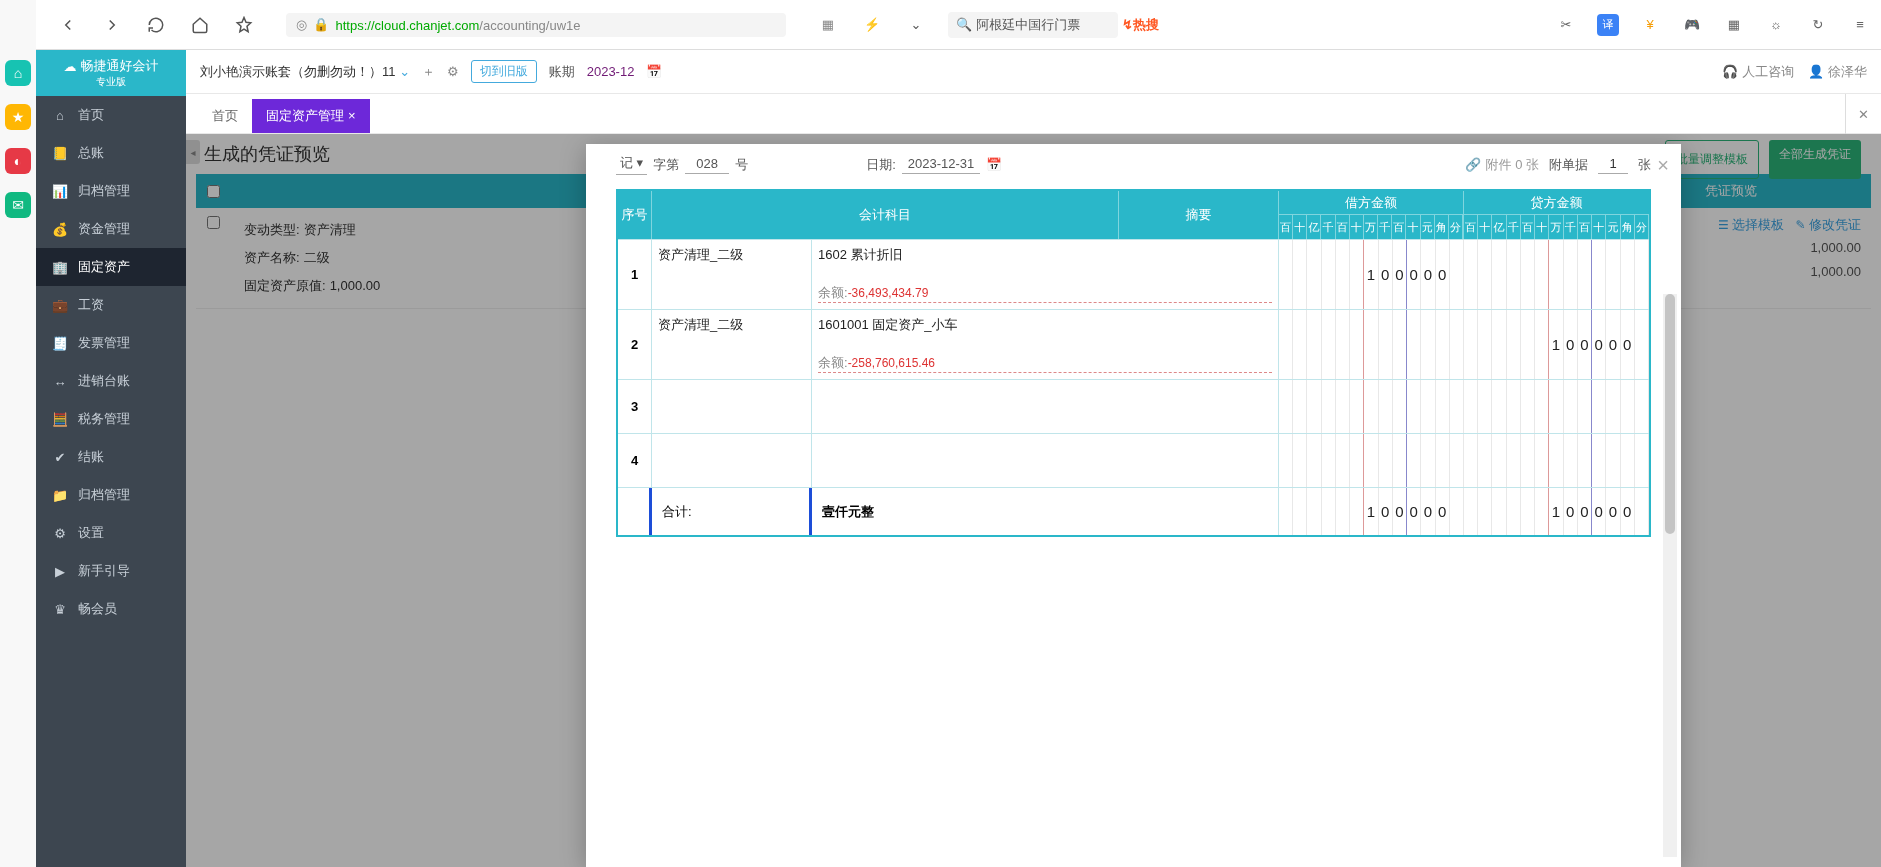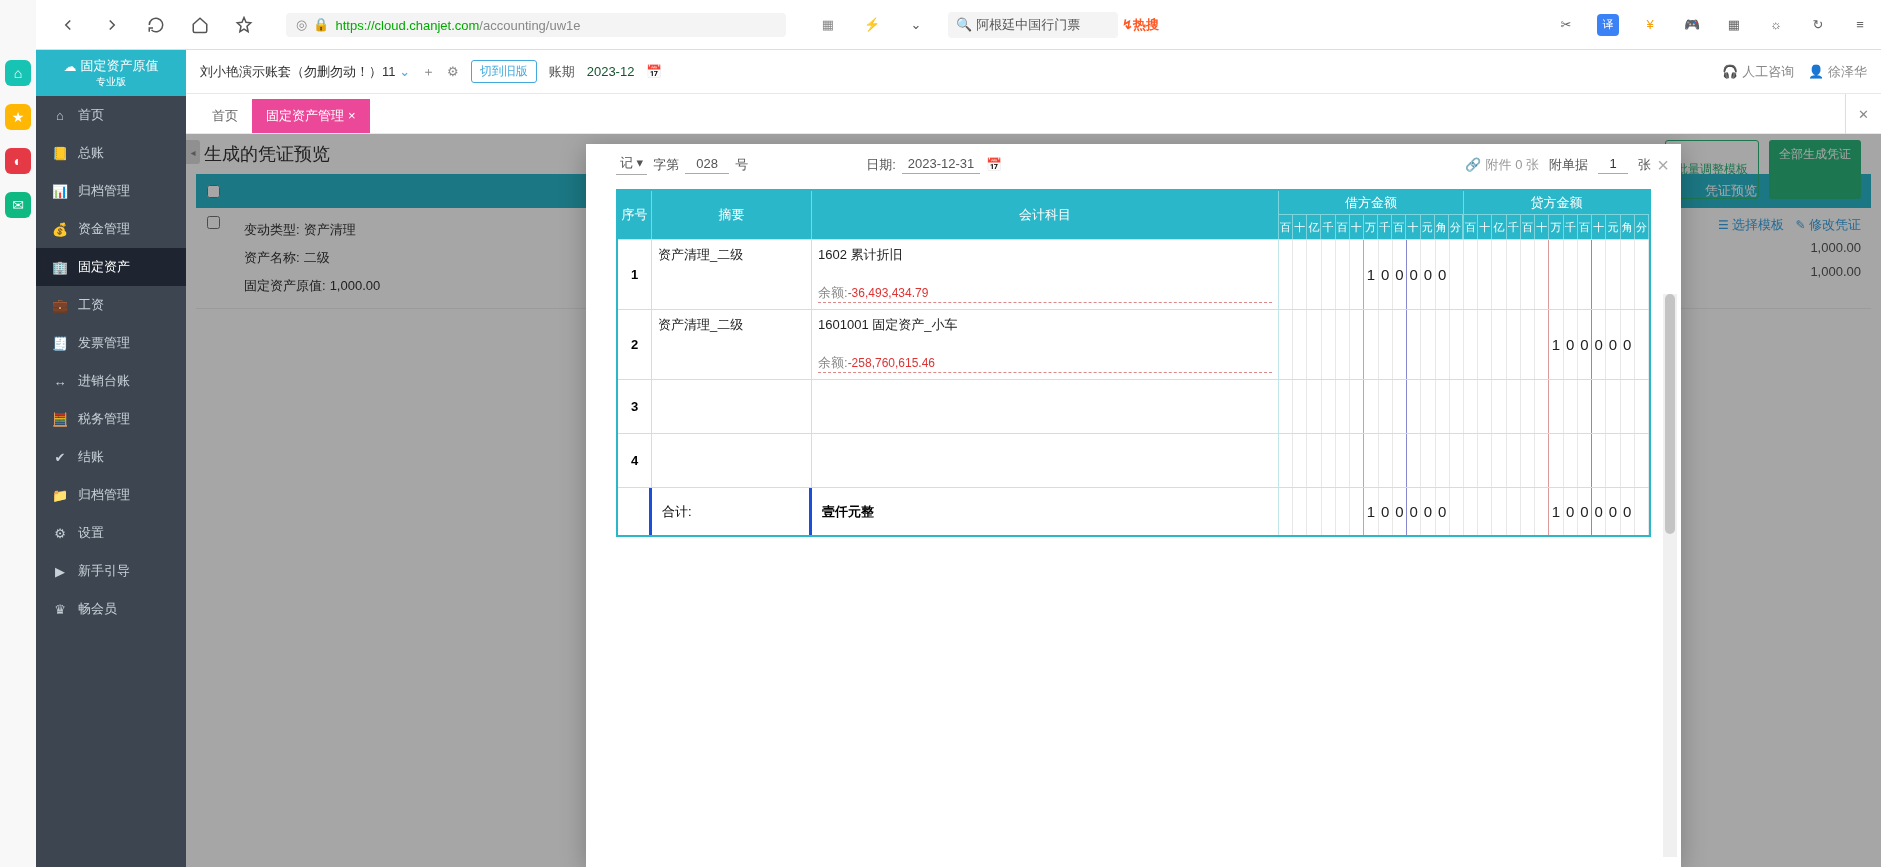--- a/index.html
+++ b/index.html
@@ -23,30 +23,30 @@
 .side-item.active{background:#1e2530;color:#fff}
 .side-ic{width:16px;height:16px;display:inline-flex;align-items:center;justify-content:center}
 .main{flex:1;background:#fff;display:flex;flex-direction:column;position:relative}
 .topbar{height:44px;border-bottom:1px solid #e8e8e8;display:flex;align-items:center;padding:0 14px;gap:12px;color:#555}
 .topbar .sel{color:#333}
 .topbar .chev{color:#44aadd}
 .old-btn{border:1px solid #44aadd;color:#44aadd;padding:2px 8px;border-radius:3px;font-size:12px;cursor:pointer}
 .topbar .right{margin-left:auto;display:flex;align-items:flex-end;gap:14px}
 .tabbar{height:40px;display:flex;align-items:flex-end;padding-left:12px;border-bottom:1px solid #e8e8e8;position:relative}
 .tab{padding:8px 14px;color:#666;cursor:pointer;font-size:13px}
-.tab.active{background:#ec4899;color:#fff}
+.tab.active{background:#6d28d9;color:#fff}
 .tab .x{margin-left:4px}
 .closebar{position:absolute;right:0;top:0;height:40px;width:36px;border-left:1px solid #ddd;display:flex;align-items:center;justify-content:center;color:#888}
 .content{flex:1;position:relative;background:#fff;overflow:hidden}
 .overlay{position:absolute;inset:0;background:rgba(0,0,0,.35)}
 .page-behind{position:absolute;inset:0;padding:0}
 .collapse-btn{position:absolute;left:0;top:6px;width:14px;height:24px;background:#ddd;color:#888;display:flex;align-items:center;justify-content:center;border-radius:0 3px 3px 0;font-size:10px}
 .pg-title{font-size:18px;padding:8px 18px;color:#333}
 .btns-row{position:absolute;right:20px;top:6px;display:flex;gap:10px}
-.btn-o{border:1px solid #2cb67a;color:#2cb67a;padding:20px 10px;border-radius:3px;font-size:12px;cursor:pointer}
+.btn-o{border:1px solid #2cb67a;color:#2cb67a;padding:10px 10px;border-radius:3px;font-size:12px;cursor:pointer}
 .btn-g{background:#2cb67a;color:#fff;padding:6px 10px;border-radius:3px;font-size:12px;cursor:pointer}
 .thead-row{display:flex;height:34px;margin:0 10px}
 .thead-row .c1{flex:1;background:#2ab7c9;color:#fff;display:flex;align-items:center;justify-content:center;border-right:2px solid #fff}
 .thead-row .c2{width:280px;background:#2ab7c9;color:#fff;display:flex;align-items:center;justify-content:center}
 .thead-row .ck{width:34px;display:flex;align-items:center;justify-content:center;background:#2ab7c9}
 .thead-row input{accent-color:#fff}
 .data-row{display:flex;margin:0 10px;border-bottom:1px solid #eee}
 .data-row .ck{width:34px;display:flex;align-items:flex-start;justify-content:center;padding-top:8px}
 .data-row .info{flex:1;padding:8px 10px;color:#666;font-size:13px;line-height:28px}
 .data-row .info span{color:#333;margin-left:4px}
@@ -156,21 +156,21 @@
     <div class="tb-ic">≡</div>
   </div>
 </div>
 
 <div class="app">
 
   <div class="sidebar">
     <div class="logo">
       <div style="display:flex;align-items:center;gap:4px">
           <span>☁</span>
-          <span>固定资产原值</span>
+          <span>畅捷通好会计</span>
         </div>
       <div style="font-size:10px">专业版</div>
     </div>
     <div id="side-items">
         <div class="side-item">
           <span class="side-ic">⌂</span>
           <span>首页</span>
         </div>
         <div class="side-item">
           <span class="side-ic">📒</span>
@@ -227,21 +227,21 @@
       </div>
   </div>
 
   <div class="main">
     <div class="topbar">
       <span class="sel"><span>刘小艳演示账套（勿删勿动！）11</span> <span class="chev">⌄</span></span>
       <span style="color:#888">＋</span>
       <span style="color:#888">⚙</span>
       <span class="old-btn">切到旧版</span>
       <span>账期</span>
-      <span style="color:#14532d">2023-12</span>
+      <span style="color:#701a75">2023-12</span>
       <span style="color:#44aadd">📅</span>
       <div class="right">
         <span style="color:#888">🎧 <span>人工咨询</span></span>
         <span style="color:#888">👤 <span>徐泽华</span></span>
       </div>
     </div>
 
     <div class="tabbar">
       <div class="tab">首页</div>
       <div class="tab active"><span>固定资产管理</span><span class="x">×</span></div>
@@ -314,22 +314,22 @@
             <span>🔗 <span>附件 0 张</span></span>
             <span style="color:#555">附单据</span>
             <span class="n">1</span>
             <span style="color:#555">张</span>
           </div>
         </div>
 
         <div class="voucher">
           <div class="vhead">
             <div class="vh seq">序号</div>
+            <div class="vh subject">会计科目</div>
             <div class="vh summary">摘要</div>
-            <div class="vh subject">会计科目</div>
             <div class="vh amount">
               <div class="lbl">借方金额</div>
               <div class="units" id="units-d">
                   <span>百</span>
                   <span>十</span>
                   <span>亿</span>
                   <span>千</span>
                   <span>百</span>
                   <span>十</span>
                   <span>万</span>

